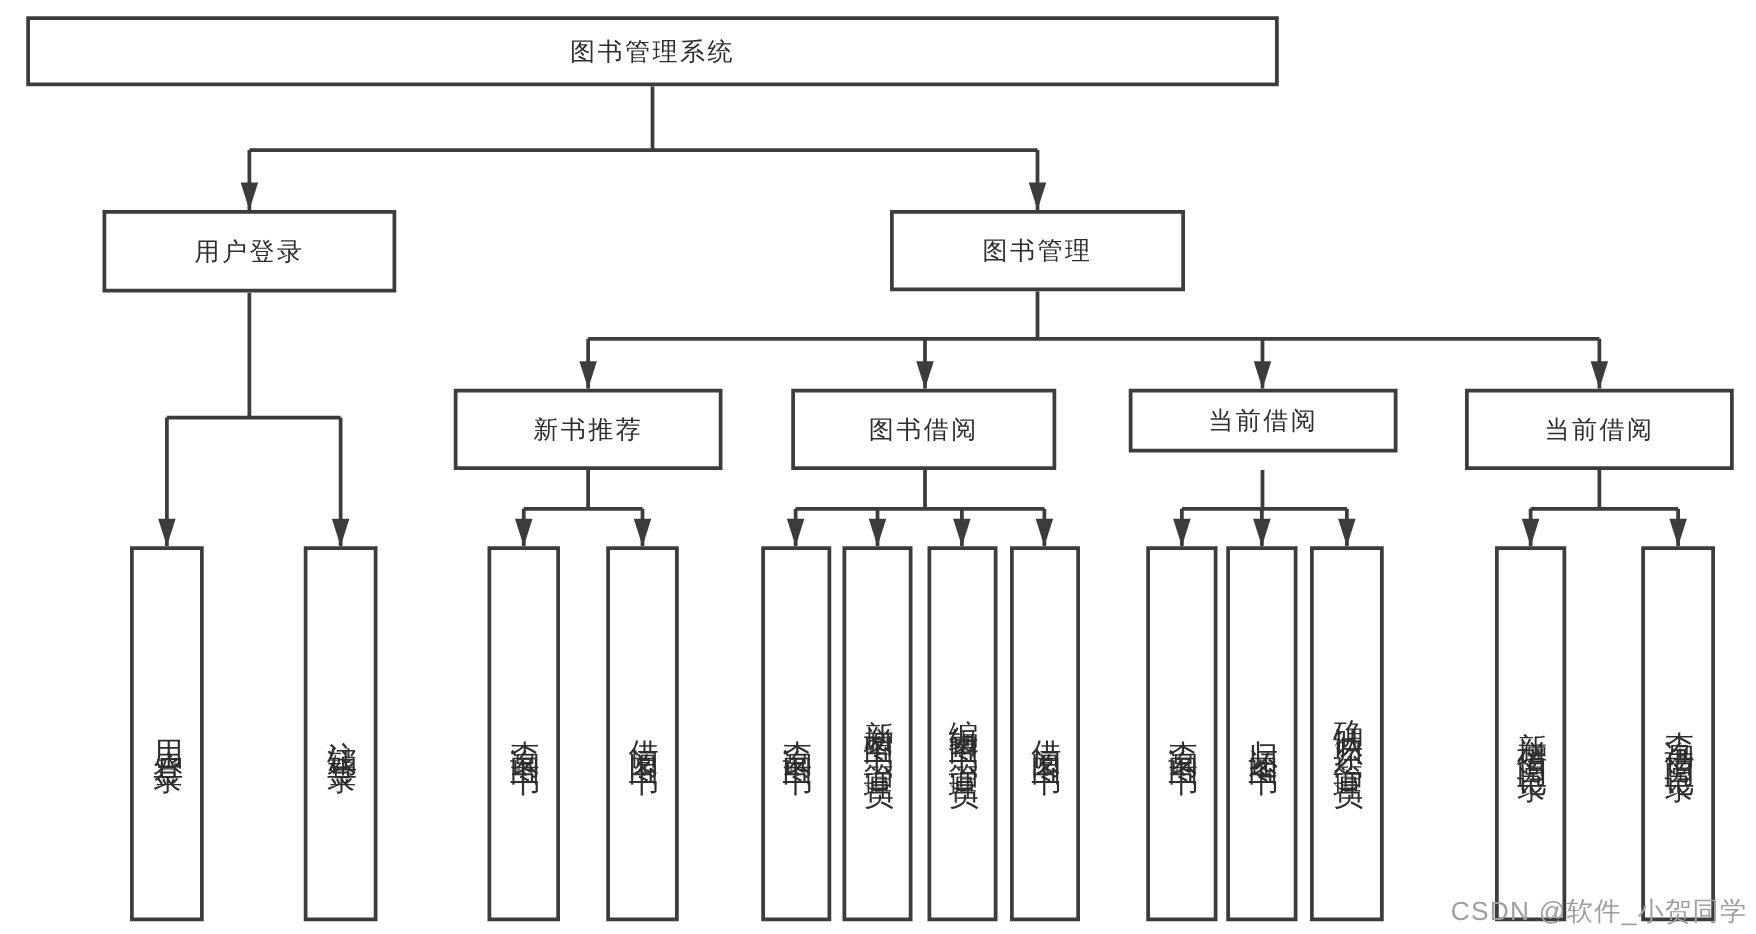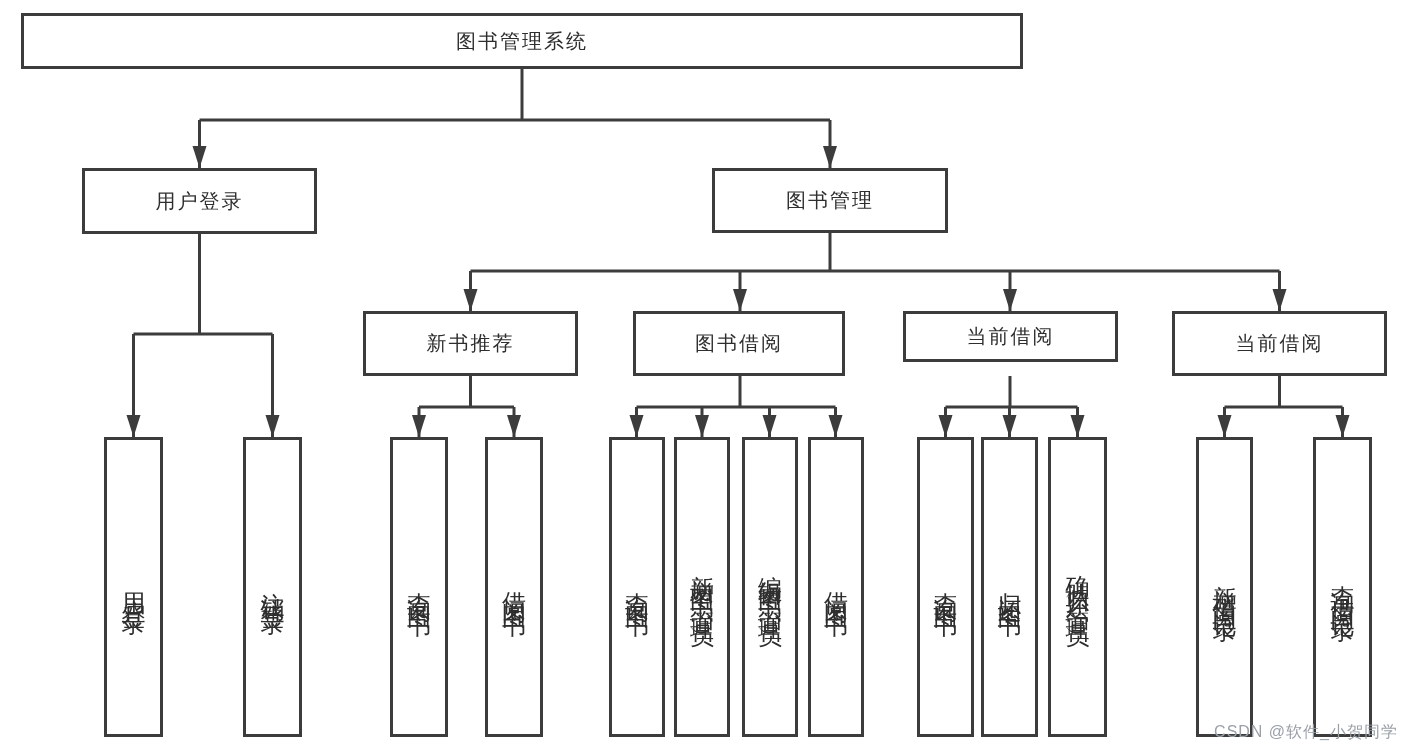--- a/index.html
+++ b/index.html
@@ -25,21 +25,21 @@
     background:#fff;color:var(--text);
     display:flex;align-items:center;justify-content:center;
   }
   .node.h span{font-size:20px;letter-spacing:2px;white-space:nowrap;}
   .node.v span{
     writing-mode:vertical-rl;
     font-size:24px;line-height:1;letter-spacing:7px;
   }
   .watermark{
     position:absolute;right:7px;bottom:4px;
-    font-size:16px;letter-spacing:1px;
+    font-size:21px;letter-spacing:1px;
     color:var(--wm);z-index:5;white-space:nowrap;
   }
 </style>
 </head>
 <body>
 
 <div class="stage">
 
   <svg id="connectors" width="1405" height="747" viewBox="0 0 1405 747">
 

